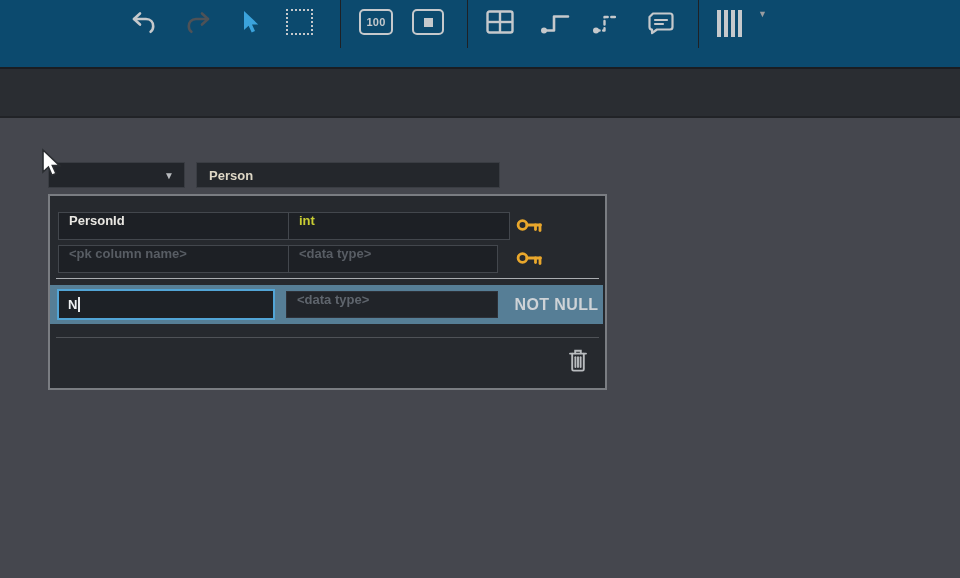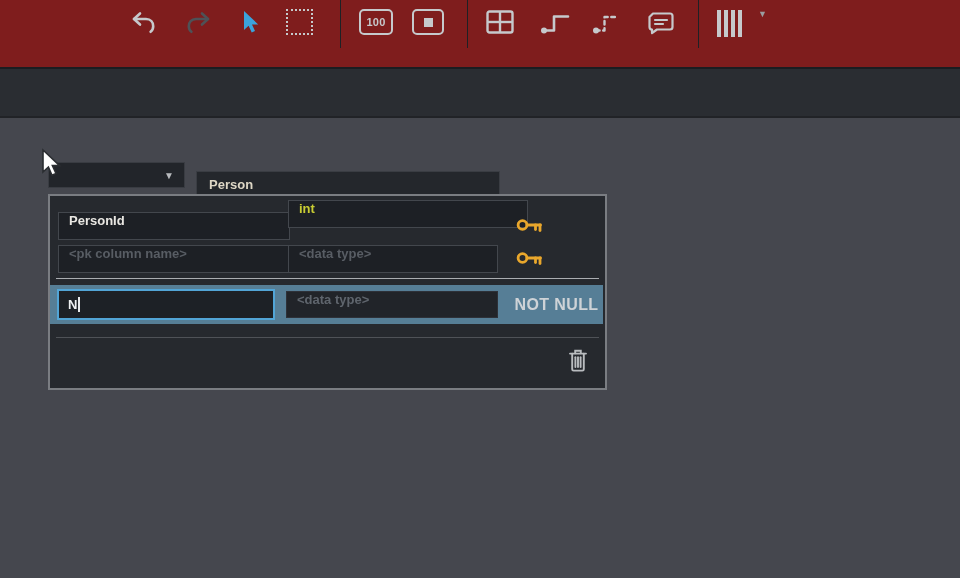--- a/index.html
+++ b/index.html
@@ -1,21 +1,21 @@
 <!DOCTYPE html>
 <html><head>
 <meta charset="utf-8">
 <style>
   html,body{margin:0;padding:0;background:#45474e;}
   #root{position:relative;width:960px;height:578px;overflow:hidden;
         font-family:"Liberation Sans","DejaVu Sans",sans-serif;
         -webkit-font-smoothing:antialiased;}
 
   
-  .toolbar{position:absolute;left:0;top:0;width:960px;height:67px;background:#7f1d1d;}
+  .toolbar{position:absolute;left:0;top:0;width:960px;height:67px;background:#0c4a6e;}
   .toolbar-edge{position:absolute;left:0;top:67px;width:960px;height:2px;background:#1b1d21;}
   .subbar{position:absolute;left:0;top:69px;width:960px;height:47px;background:#2a2d32;}
   .subbar-edge{position:absolute;left:0;top:116px;width:960px;height:2px;background:#212327;}
   .canvas{position:absolute;left:0;top:118px;width:960px;height:460px;background:#45474e;}
 
   .tb-btn{position:absolute;top:9px;display:flex;align-items:center;justify-content:center;
           background:transparent;border:none;padding:0;cursor:pointer;}
   .tb-sep{position:absolute;top:0;width:1px;height:48px;background:#1e2125;}
   .ic{color:#c6c9cc;}
   .ic-disabled{color:#4e5257;}
@@ -33,21 +33,21 @@
   
   .fld{box-sizing:border-box;position:absolute;display:flex;
        background:#1d2025;border:1px solid #43474d;padding:0 10px;
        font-size:13px;color:#e9e7e2;font-weight:bold;}
   .placeholder{color:#585d64;font-weight:bold;}
 
   .schema-dd{position:absolute;left:48px;top:162px;width:137px;height:26px;box-sizing:border-box;
              background:#22252a;border:1px solid #393c42;display:flex;align-items:center;
              justify-content:flex-end;padding:0 10px;cursor:pointer;}
   .schema-dd .dd-caret{color:#b8bbbe;font-size:10px;}
-  .name-fld{position:absolute;left:196px;top:171px;width:304px;height:26px;box-sizing:border-box;
+  .name-fld{position:absolute;left:196px;top:162px;width:304px;height:26px;box-sizing:border-box;
             background:#24272c;border:1px solid #3a3d43;display:flex;align-items:center;
             padding:0 12px;font-size:13px;font-weight:bold;color:#ded7c6;}
 
   .panel{position:absolute;left:48px;top:194px;width:559px;height:196px;box-sizing:border-box;
          background:#26292e;border:2px solid #7a7d82;}
 
   .sep-strong{position:absolute;left:6px;top:82px;width:543px;height:1px;background:#aaadb1;}
   .sep-faint{position:absolute;left:6px;top:141px;width:543px;height:1px;background:#4f5257;}
 
   .hl-row{position:absolute;left:0;top:89px;width:553px;height:39px;background:#567e96;}
@@ -170,21 +170,21 @@
 
   <div class="name-fld">
     <span>Person</span>
   </div>
 
   <div class="panel">
 
     <div class="fld" style="left:8px;top:16px;width:232px;height:28px;">
       <span>PersonId</span>
     </div>
-    <div class="fld" style="left:238px;top:4px;width:240px;height:28px;">
+    <div class="fld" style="left:238px;top:16px;width:222px;height:28px;">
       <span class="type-yellow">int</span>
     </div>
     <button class="key-btn" style="left:466px;top:19px;">
       <svg width="27" height="20" viewBox="0 0 27 20" fill="none" stroke="#e9a72c" stroke-width="2.8" stroke-linecap="round">
         <circle cx="6.5" cy="10" r="4.4"></circle>
         <path d="M11 10 H24.5"></path>
         <path d="M19.5 10 V14.5"></path>
         <path d="M24 10 V15.5"></path>
       </svg>
     </button>

